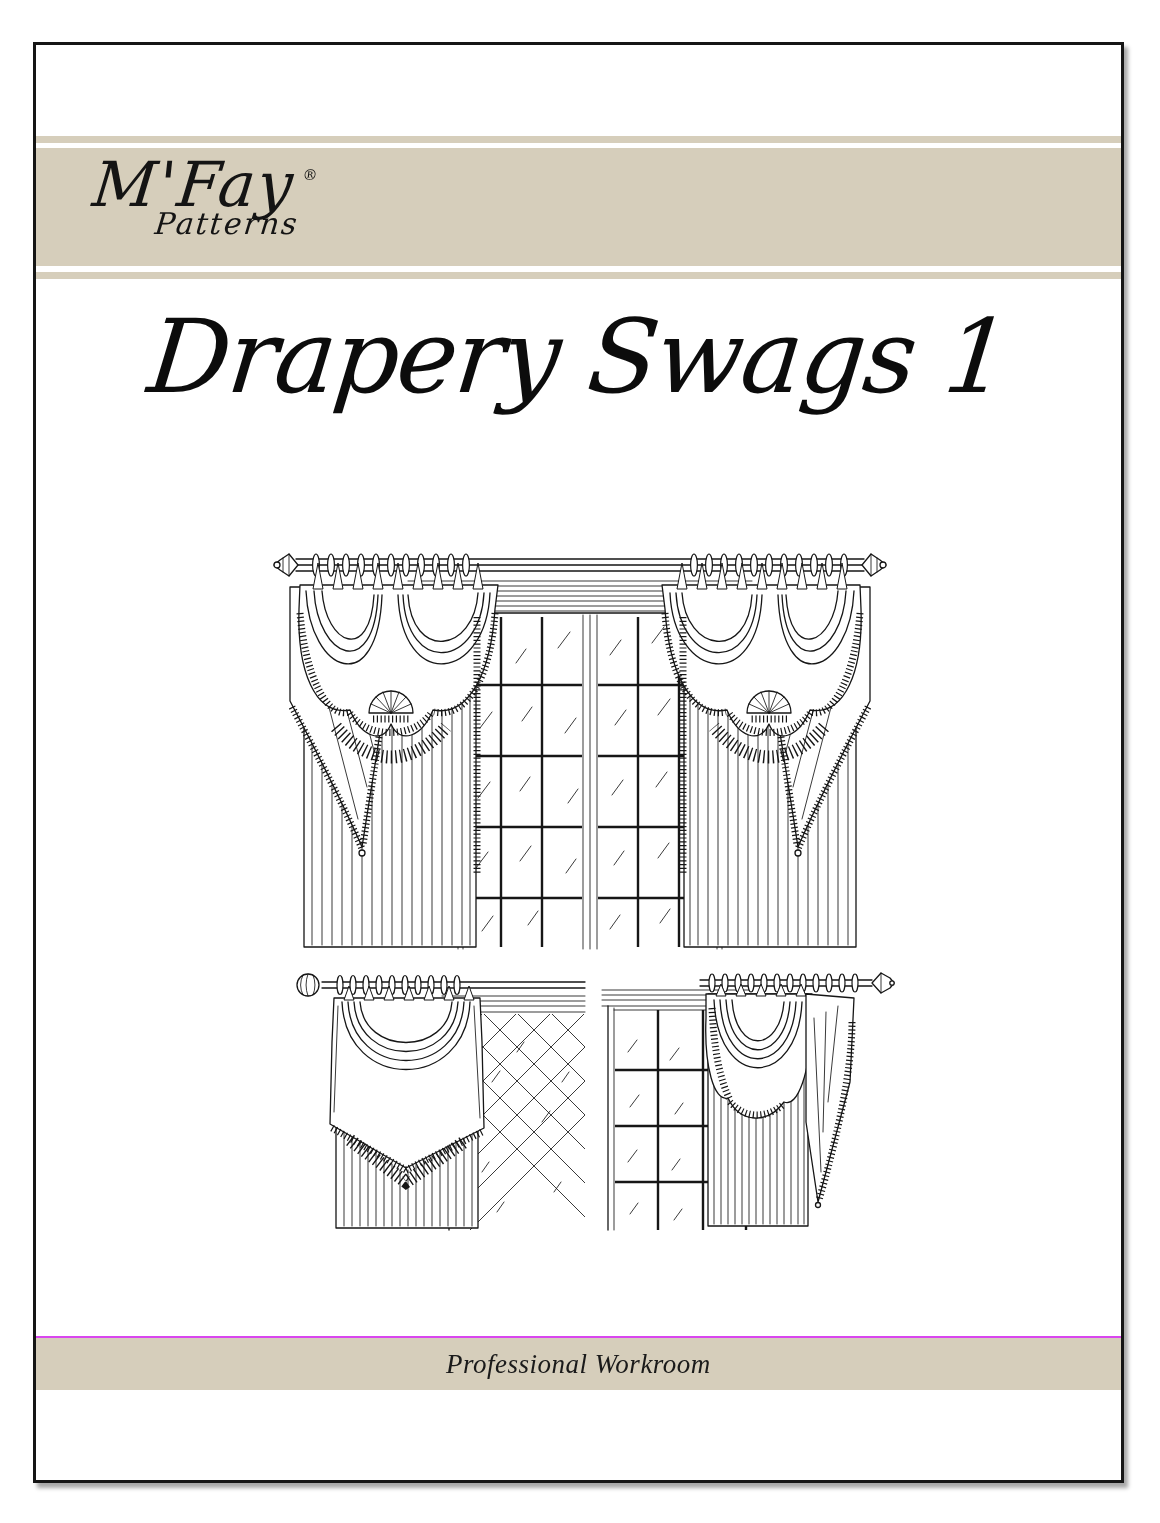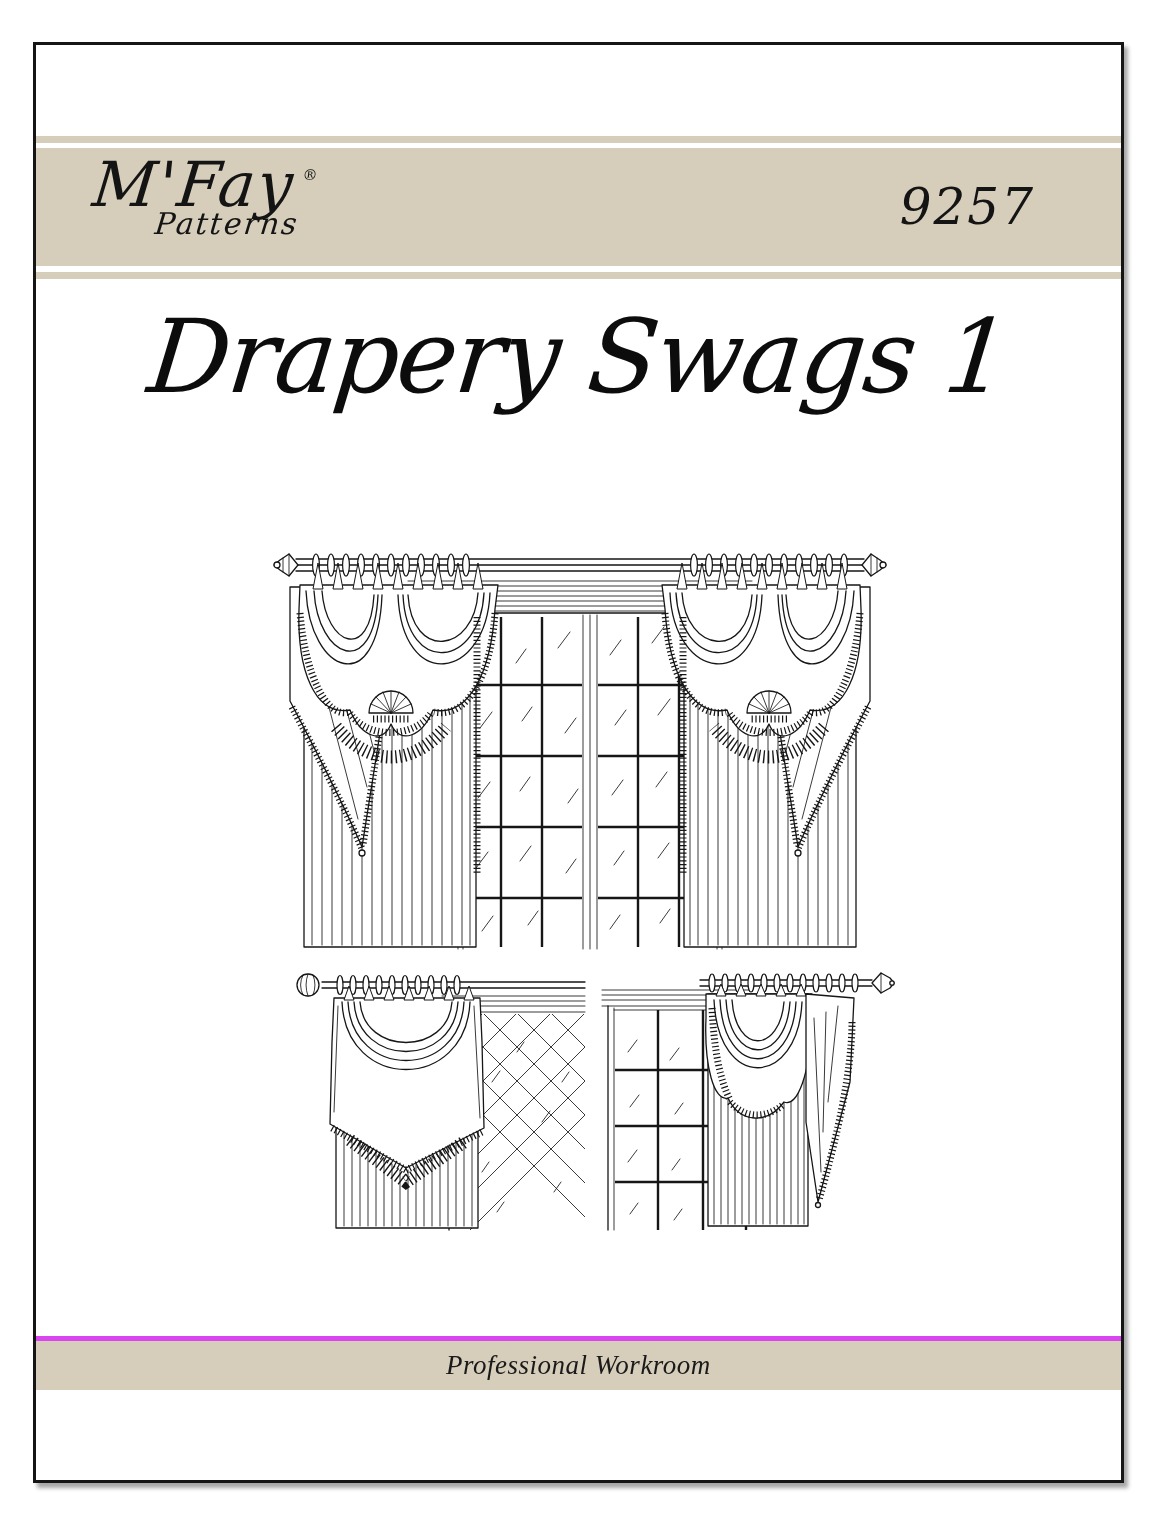--- a/index.html
+++ b/index.html
@@ -25,21 +25,21 @@
   .title{position:absolute;left:0;right:0;top:252px;margin:0;text-align:center;
         font-style:italic;font-weight:400;font-size:102px;letter-spacing:-2px;
         color:#0c0c0c;transform:skewX(-6deg);}
 
   .illo{position:absolute;}
   .illo-main{left:234px;top:498px;width:620px;height:420px;}
   .illo-left{left:256px;top:917px;width:295px;height:272px;}
   .illo-right{left:564px;top:917px;width:295px;height:272px;}
 
   .footer-banner{position:absolute;left:0;right:0;top:1291px;height:54px;
-        background:#d6cebb;border-top:5px solid #d946ef;box-sizing:border-box;
+        background:#d6cebb;border-top:2px solid #d946ef;box-sizing:border-box;
         display:flex;align-items:center;justify-content:center;text-align:right;}
   .footer-text{font-family:"Liberation Serif",serif;font-style:italic;
         font-size:27px;letter-spacing:.5px;color:#1a1a1a;}
 
   
   .ln{stroke:#161616;fill:none;stroke-width:1.3;stroke-linecap:round;}
   .thin{stroke-width:.85;}
   .mull{stroke:#161616;fill:none;stroke-width:2.4;}
   .fab{fill:#fff;stroke:#161616;stroke-width:1.3;stroke-linejoin:round;}
   .ring{fill:#fff;stroke:#161616;stroke-width:1.2;}
@@ -52,21 +52,20 @@
 
 <div class="page">
 
   <div class="strip strip-top"></div>
 
   <div class="top-banner">
     <div class="logo">
       <span class="logo-main">M'Fay</span><span class="reg">®</span>
       <div class="logo-sub">Patterns</div>
     </div>
-    <div class="pattern-number">9257</div>
   </div>
 
   <div class="strip strip-under"></div>
 
   <h1 class="title">Drapery Swags 1</h1>
 
   <svg class="illo illo-main" viewBox="0 0 620 420">
 
     <path class="ln thin" d="M138,38 H482 M138,43 H482 M138,48 H482 M138,53 H482 M138,58 H482 M138,63 H482 M138,68 H482"></path>
 

